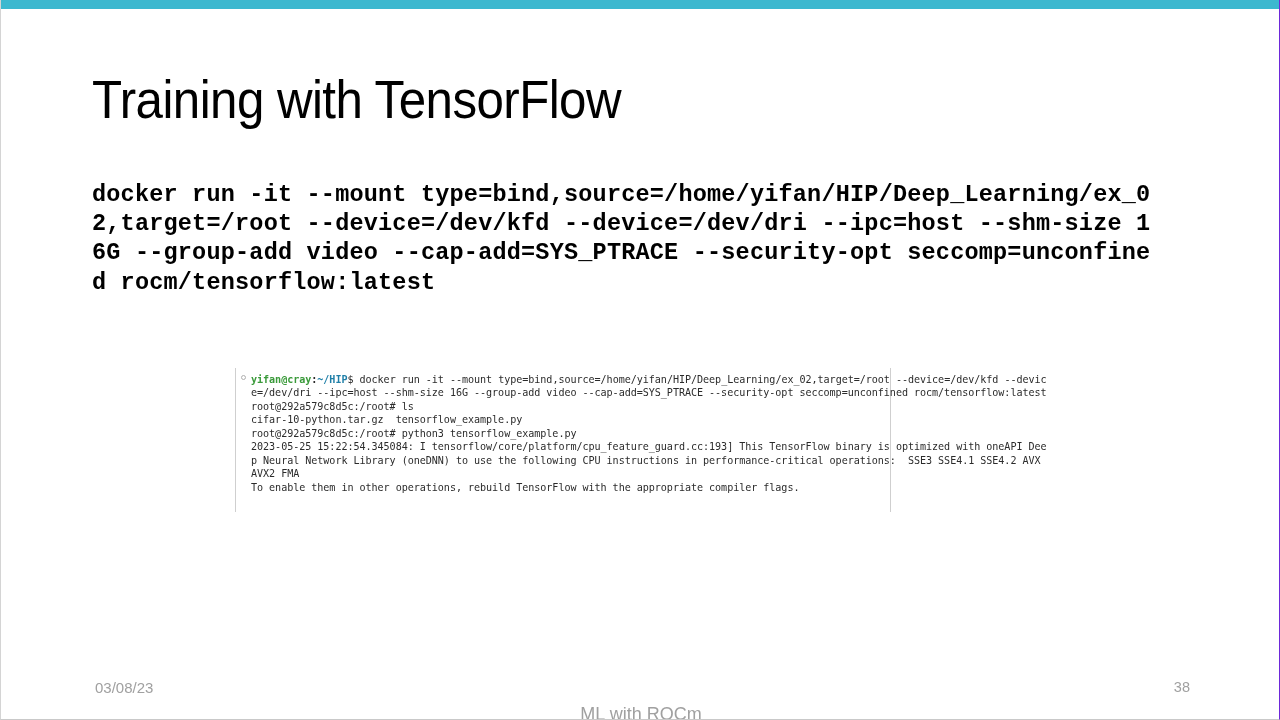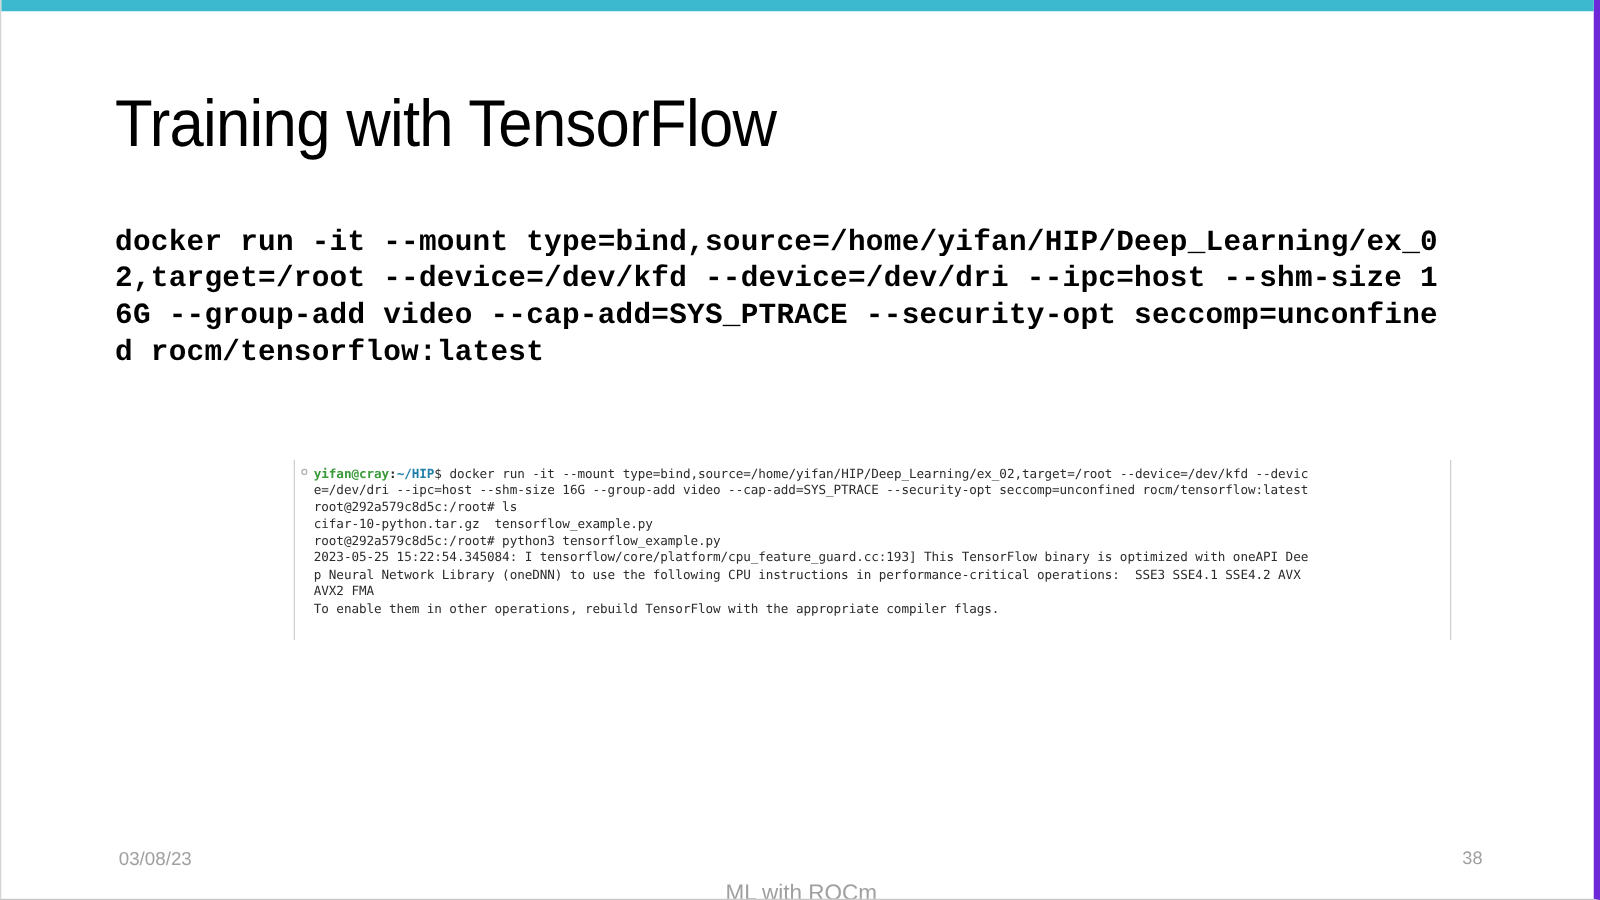--- a/index.html
+++ b/index.html
@@ -15,21 +15,21 @@
     font-family: "Liberation Sans", sans-serif;
   }
 
   .slide {
     position: relative;
     width: 1280px;
     height: 720px;
     background: #ffffff;
     box-sizing: border-box;
     border-left: 1px solid #d4d4d4;
-    border-right: 5px solid #6d28d9;
+    border-right: 1px solid #6d28d9;
     border-bottom: 1px solid #c9c9c9;
     overflow: hidden;
   }
 
   
   .accent-bar {
     position: absolute;
     top: 0;
     left: 0;
     width: 1280px;
@@ -67,21 +67,21 @@
     letter-spacing: 0.2px;
     white-space: pre-wrap;
     word-break: break-all;
   }
 
   
   .terminal-shot {
     position: absolute;
     left: 234px;
     top: 368px;
-    width: 926px;
+    width: 656px;
     height: 144px;
     background: #ffffff;
     border-left: 1px solid #cfcfcf;
     border-right: 1px solid #cfcfcf;
     box-sizing: border-box;
   }
   .terminal-body {
     position: absolute;
     left: 15px;
     top: 5px;

